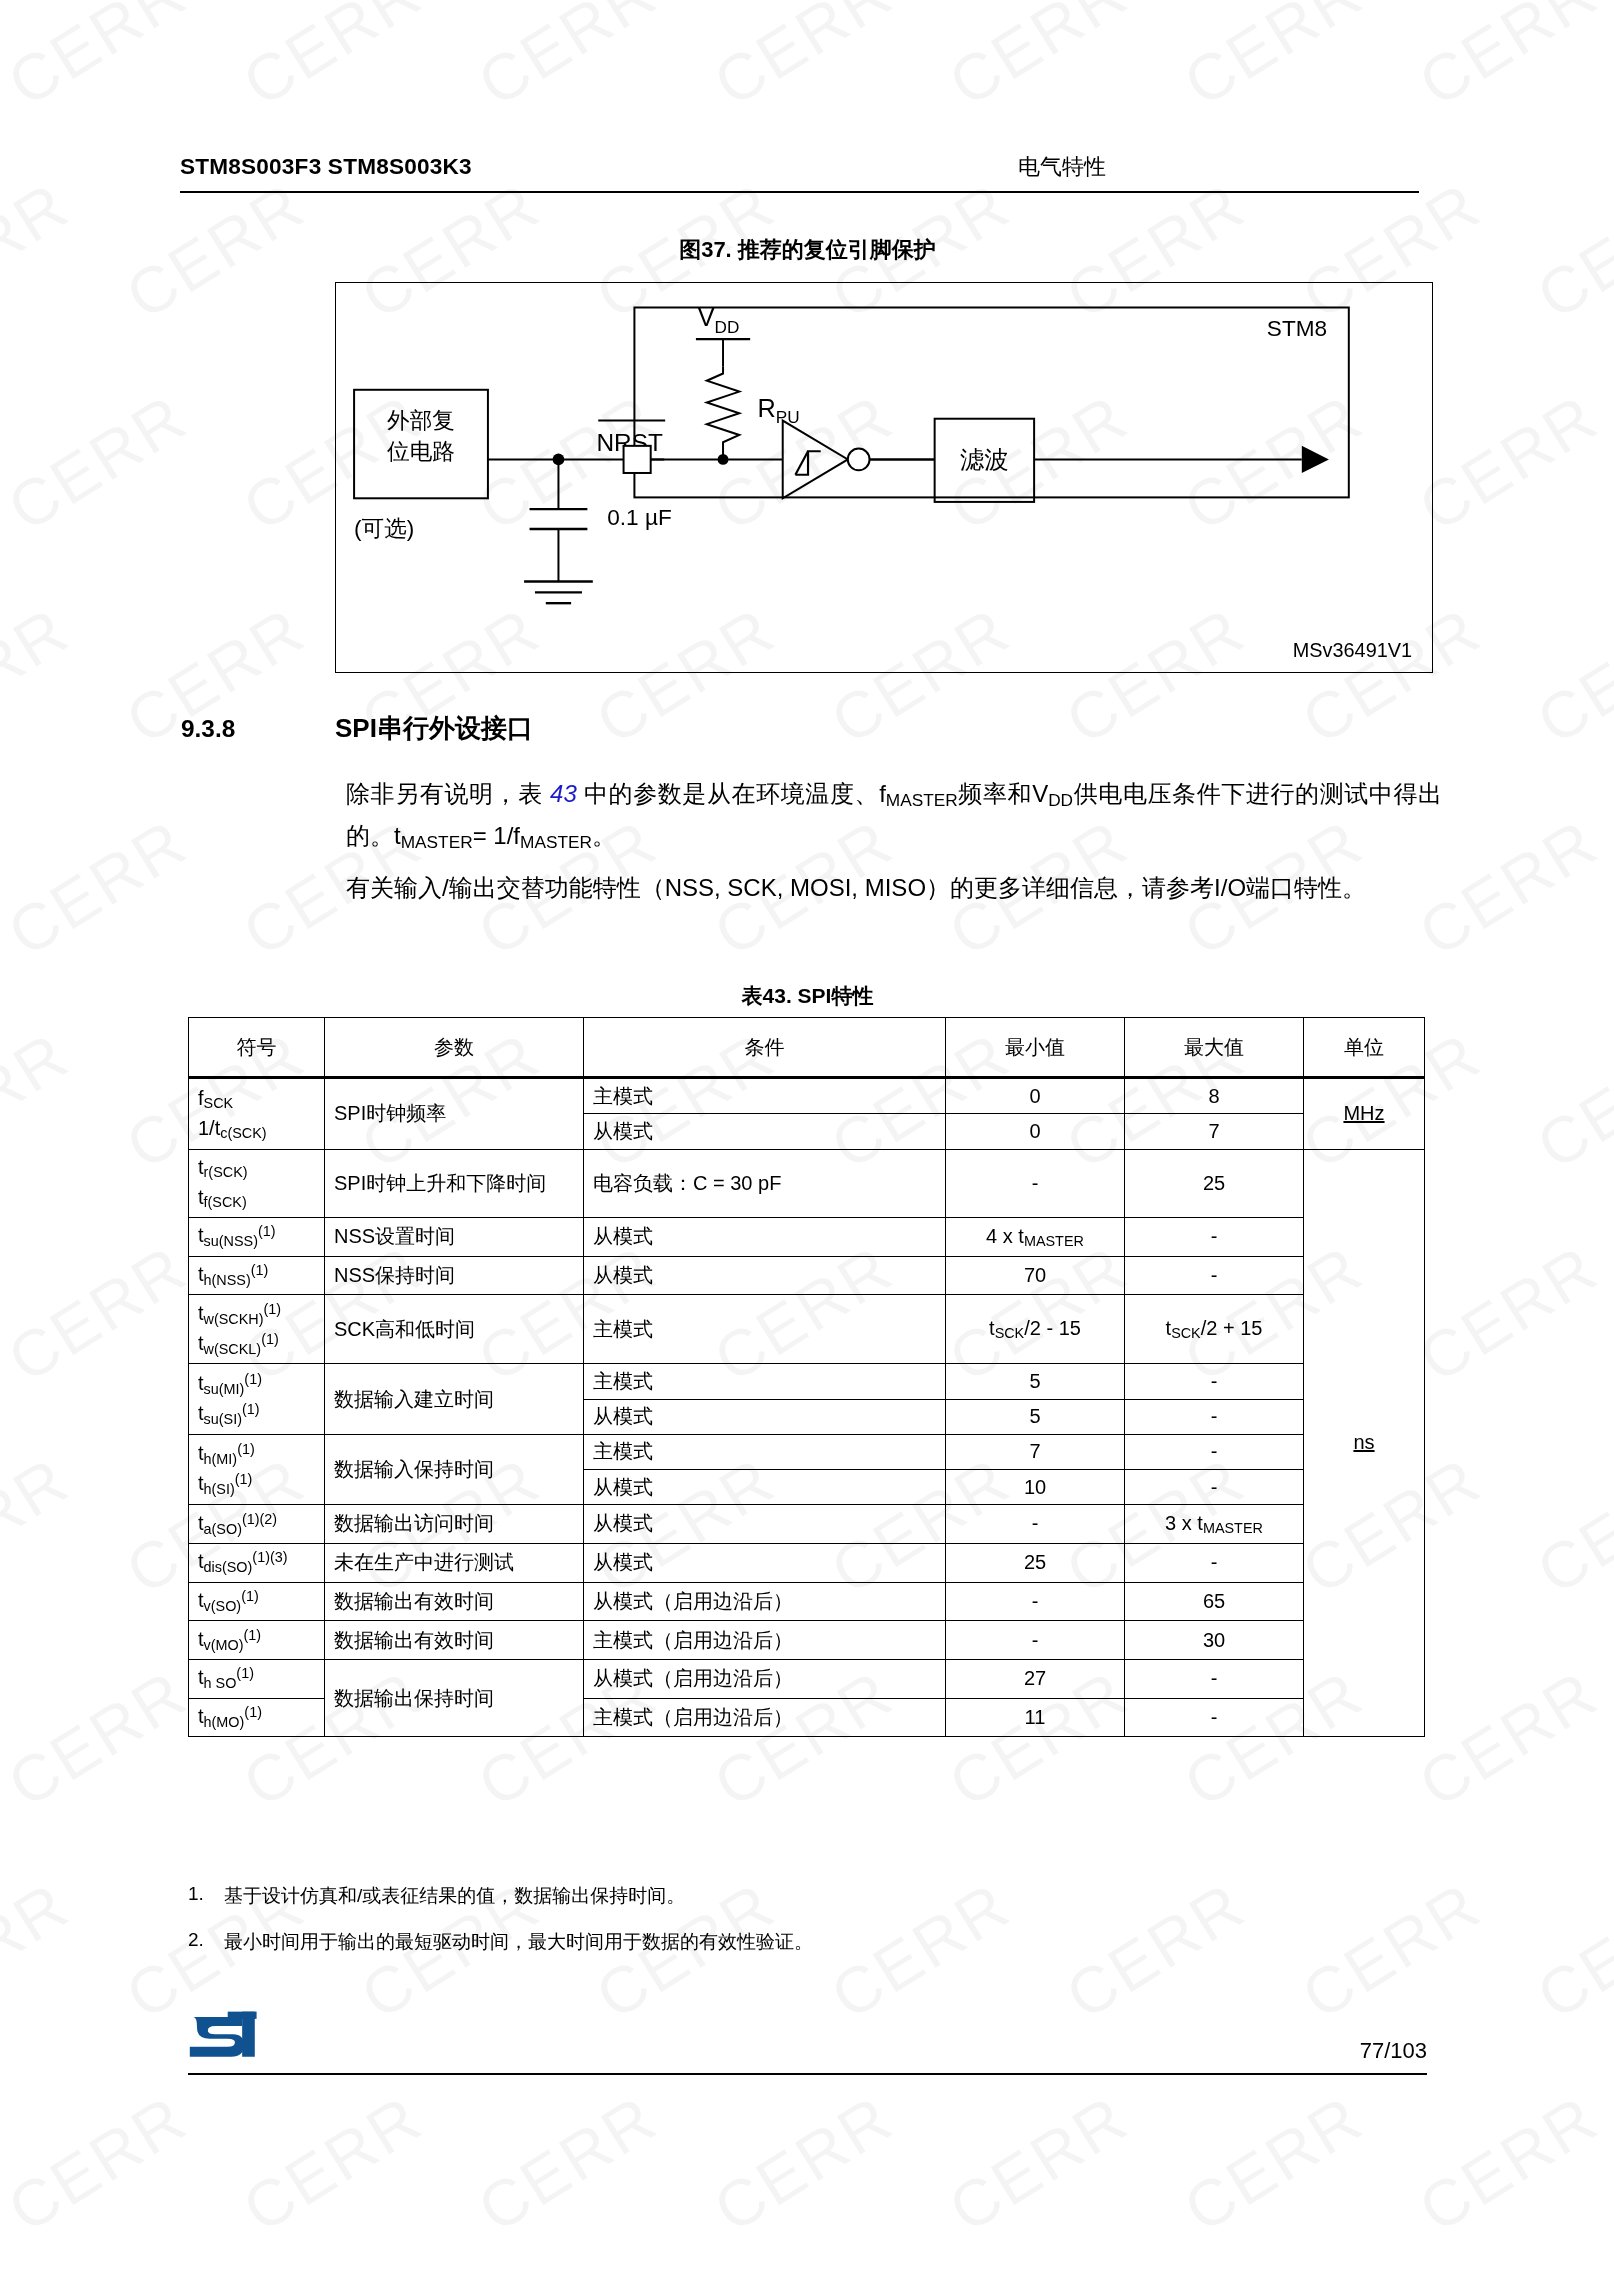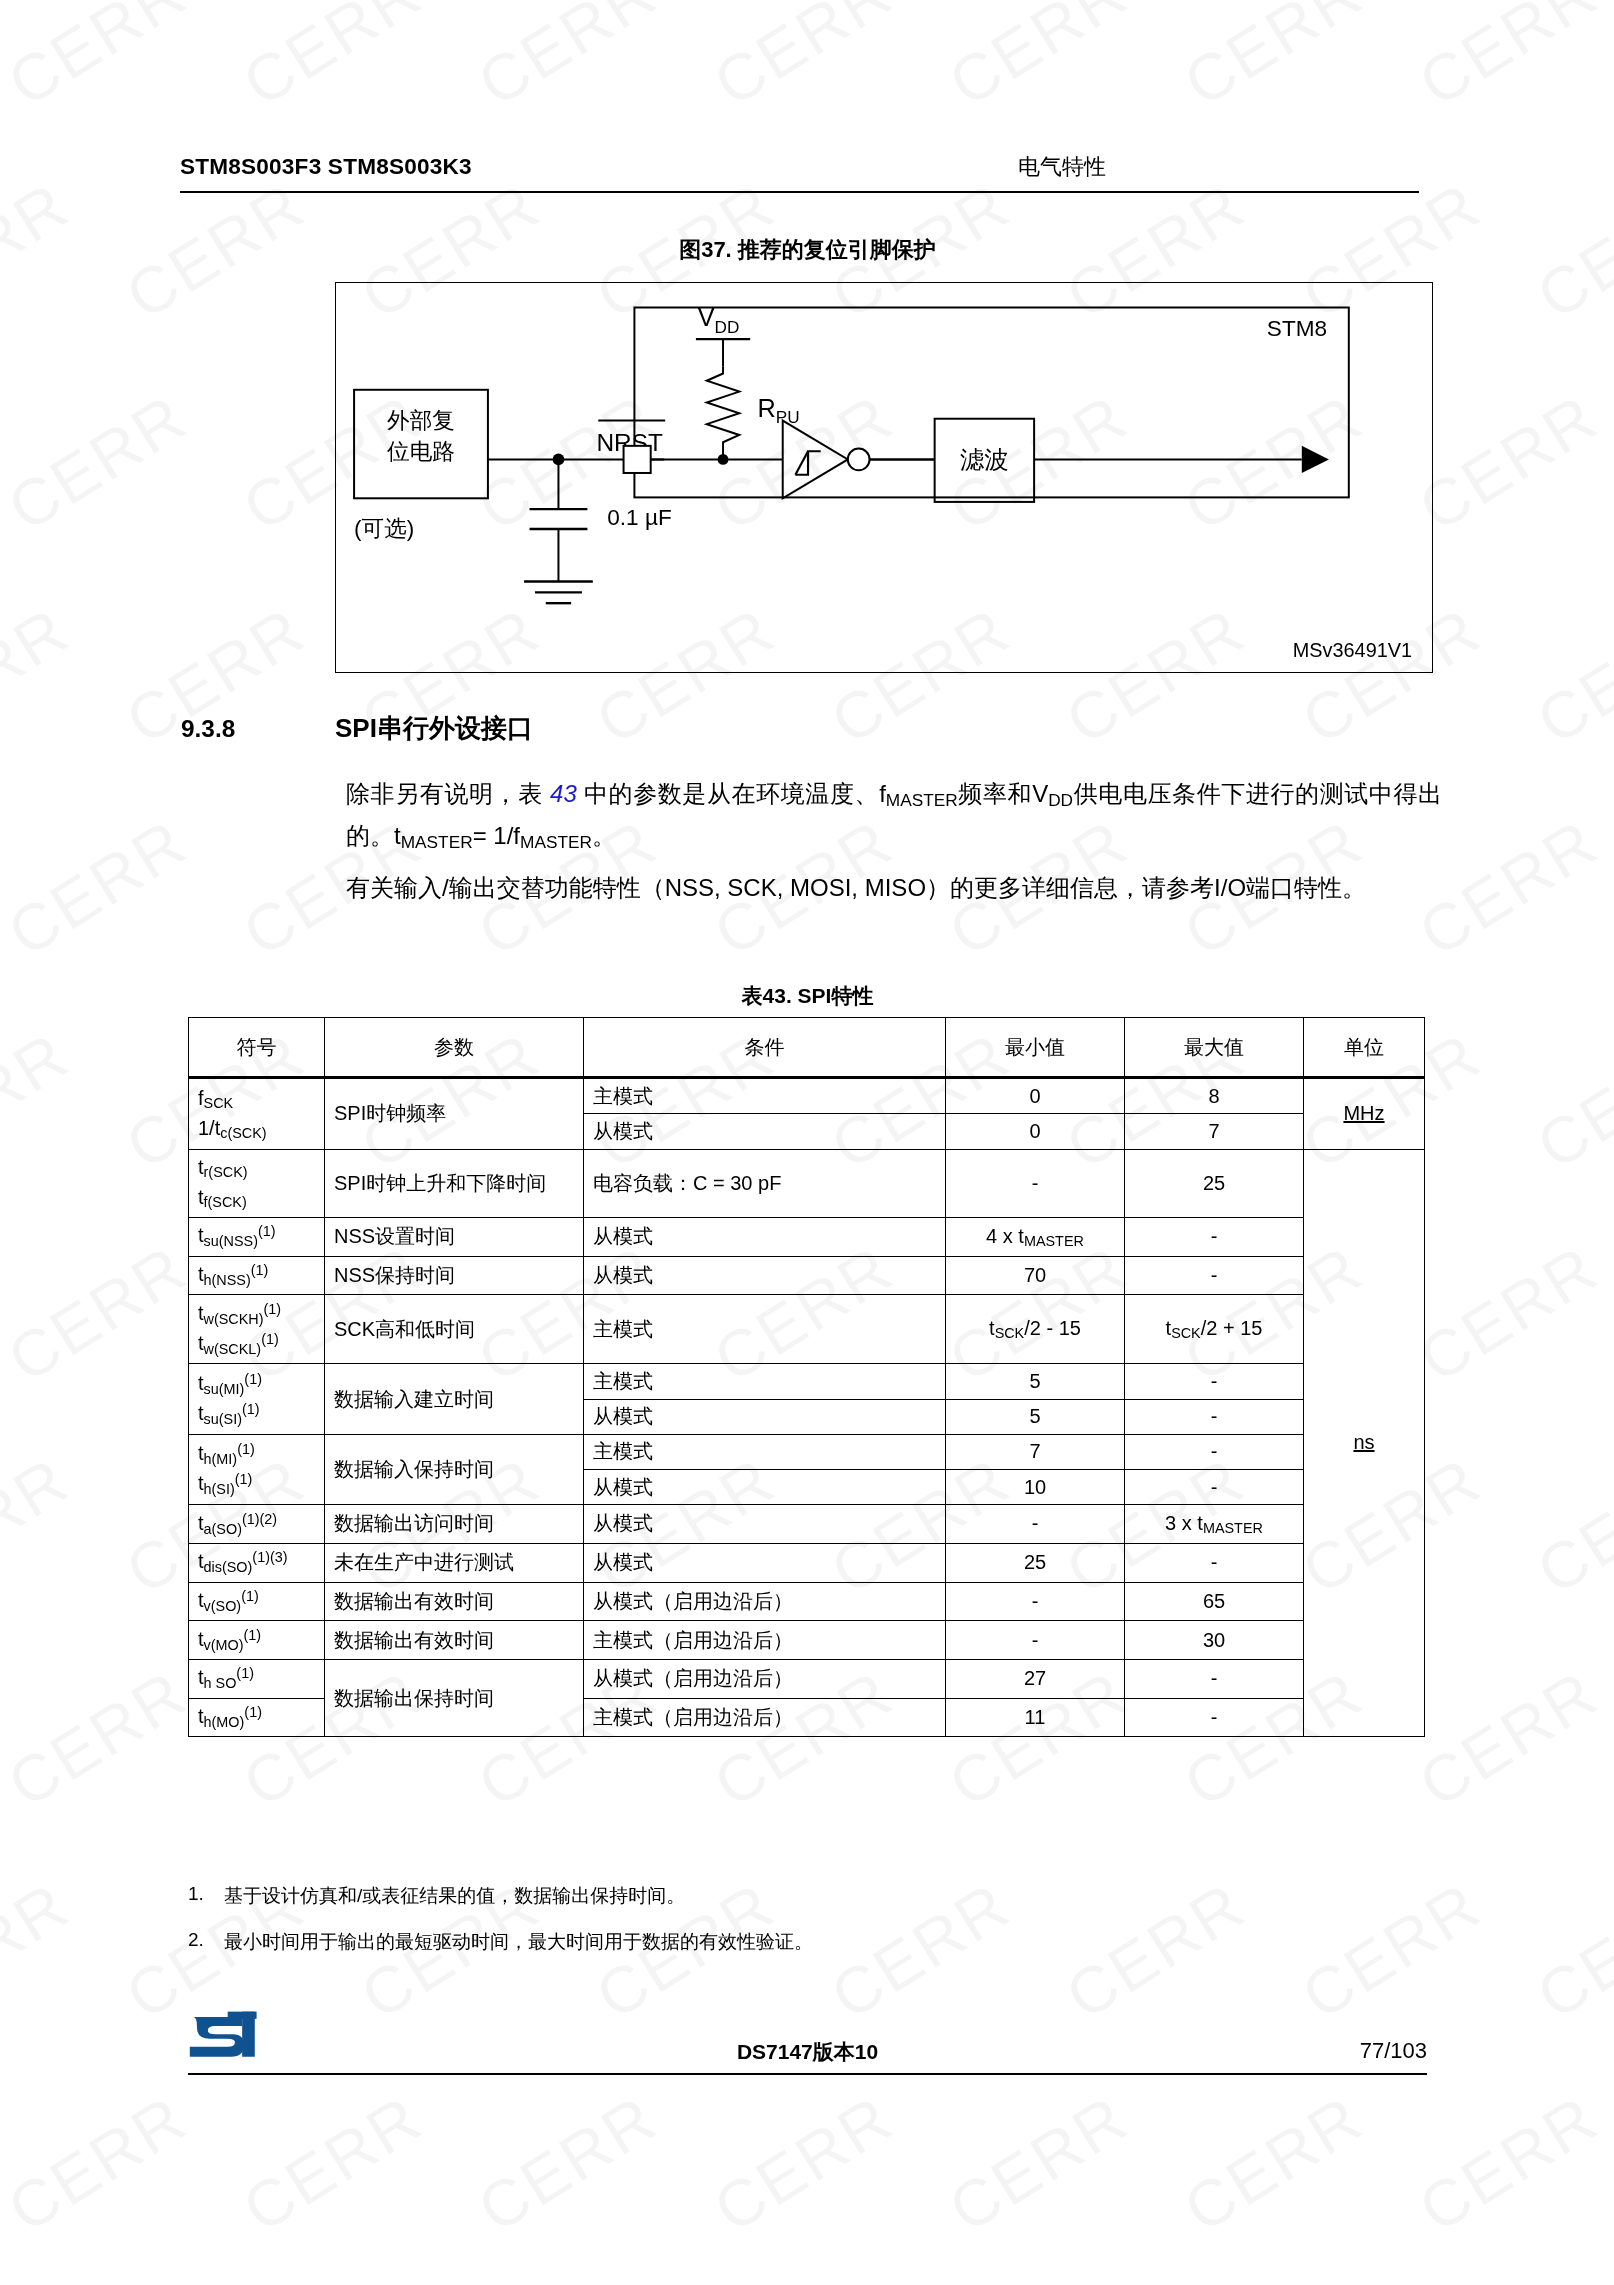--- a/index.html
+++ b/index.html
@@ -537,21 +537,20 @@
         </div>
       </div>
 
     <div class="pg-footer">
       <div class="footer-row">
         <svg class="st-logo" viewBox="0 0 82 66">
           <path d="M6 12 L60 12 L60 22 L30 22 Q22 22 22 27 Q22 31 30 31 L50 31 Q62 31 62 43 Q62 56 48 56 L2 56 L2 45 L44 45 Q52 45 52 40 Q52 36 44 36 L24 36 Q10 36 10 24 Q10 12 6 12 Z" fill="#10518f"></path>
           <path d="M60 6 L74 6 L74 56 L60 56 Z" fill="#10518f"></path>
           <path d="M44 6 L76 6 L76 14 L44 14 Z" fill="#10518f"></path>
         </svg>
-        <div class="footer-center">DS7147版本10</div>
         <div class="footer-right">77/103</div>
       </div>
       <div class="footer-rule"></div>
     </div>
 
   </div>
 </div>
 
 
 </body></html>

